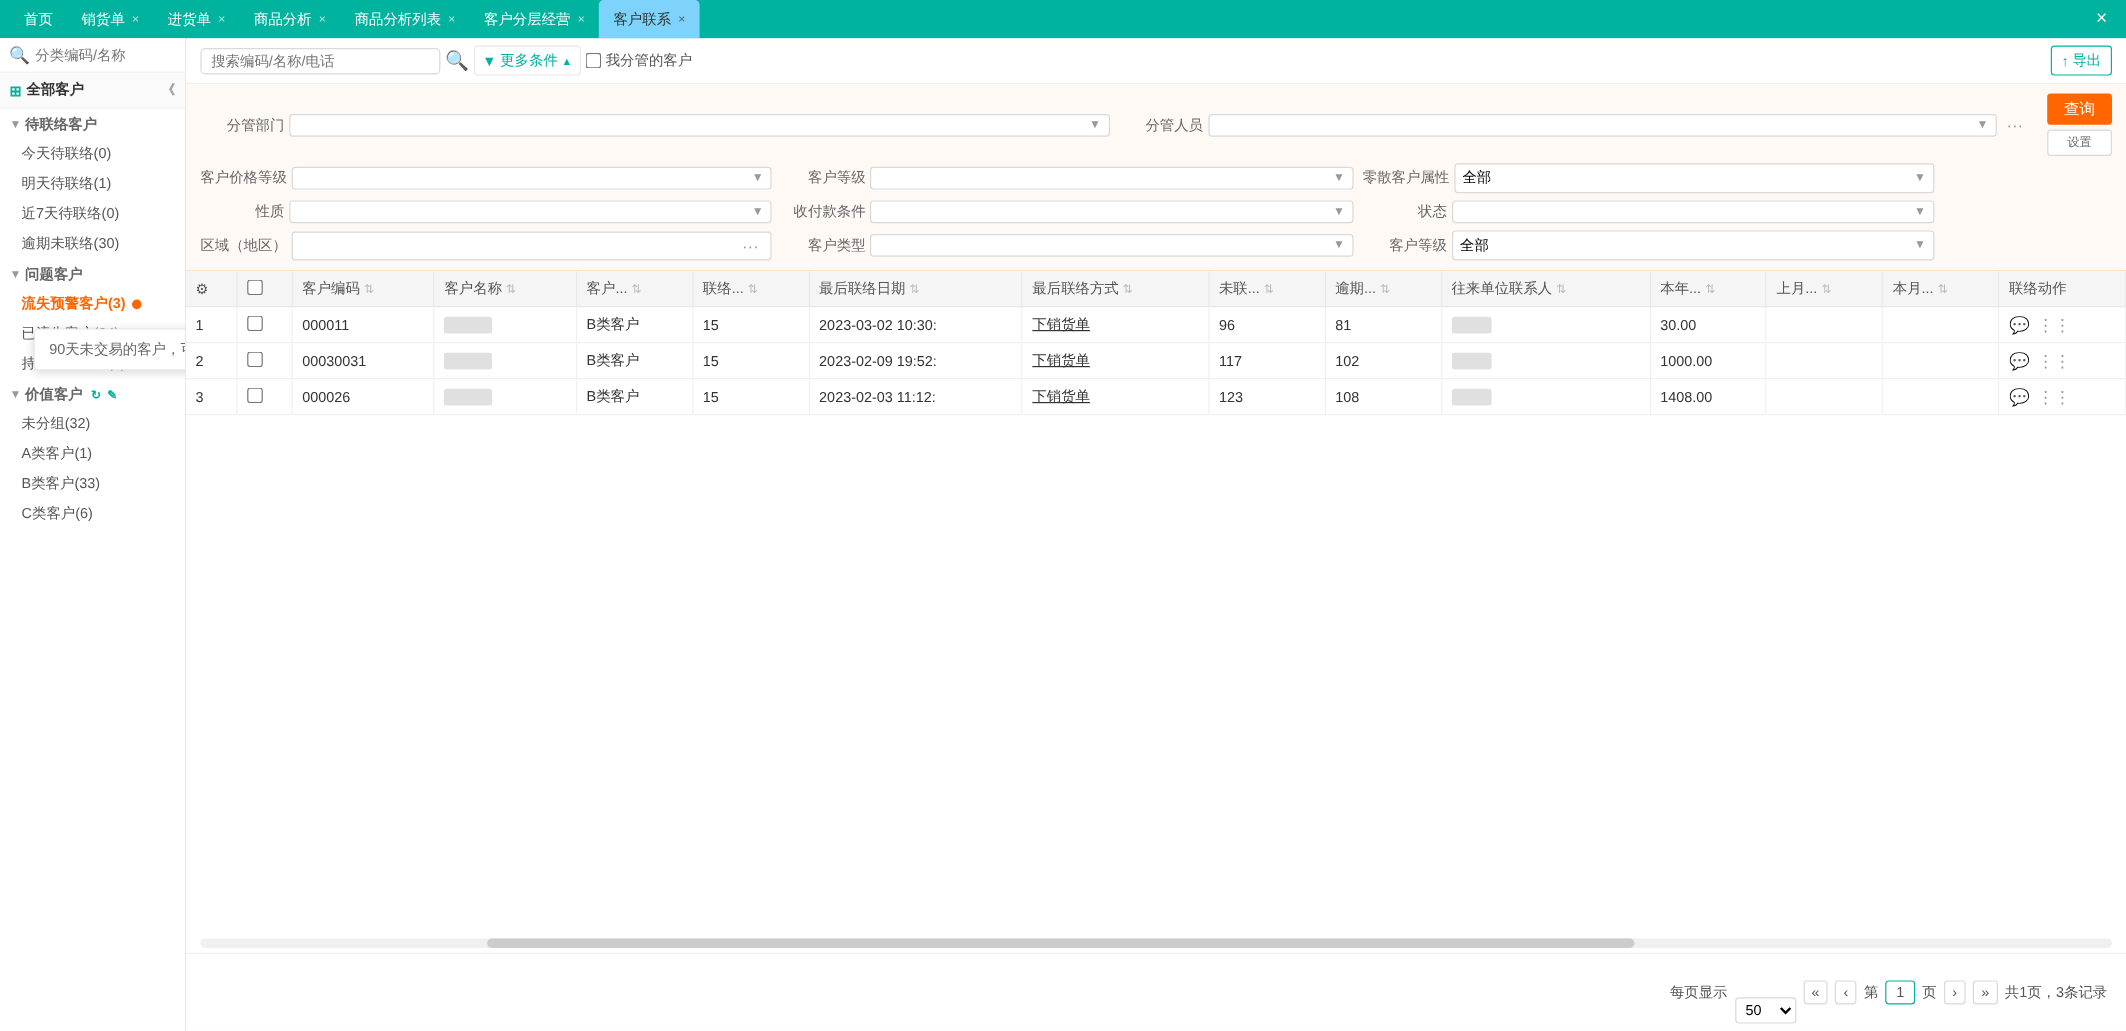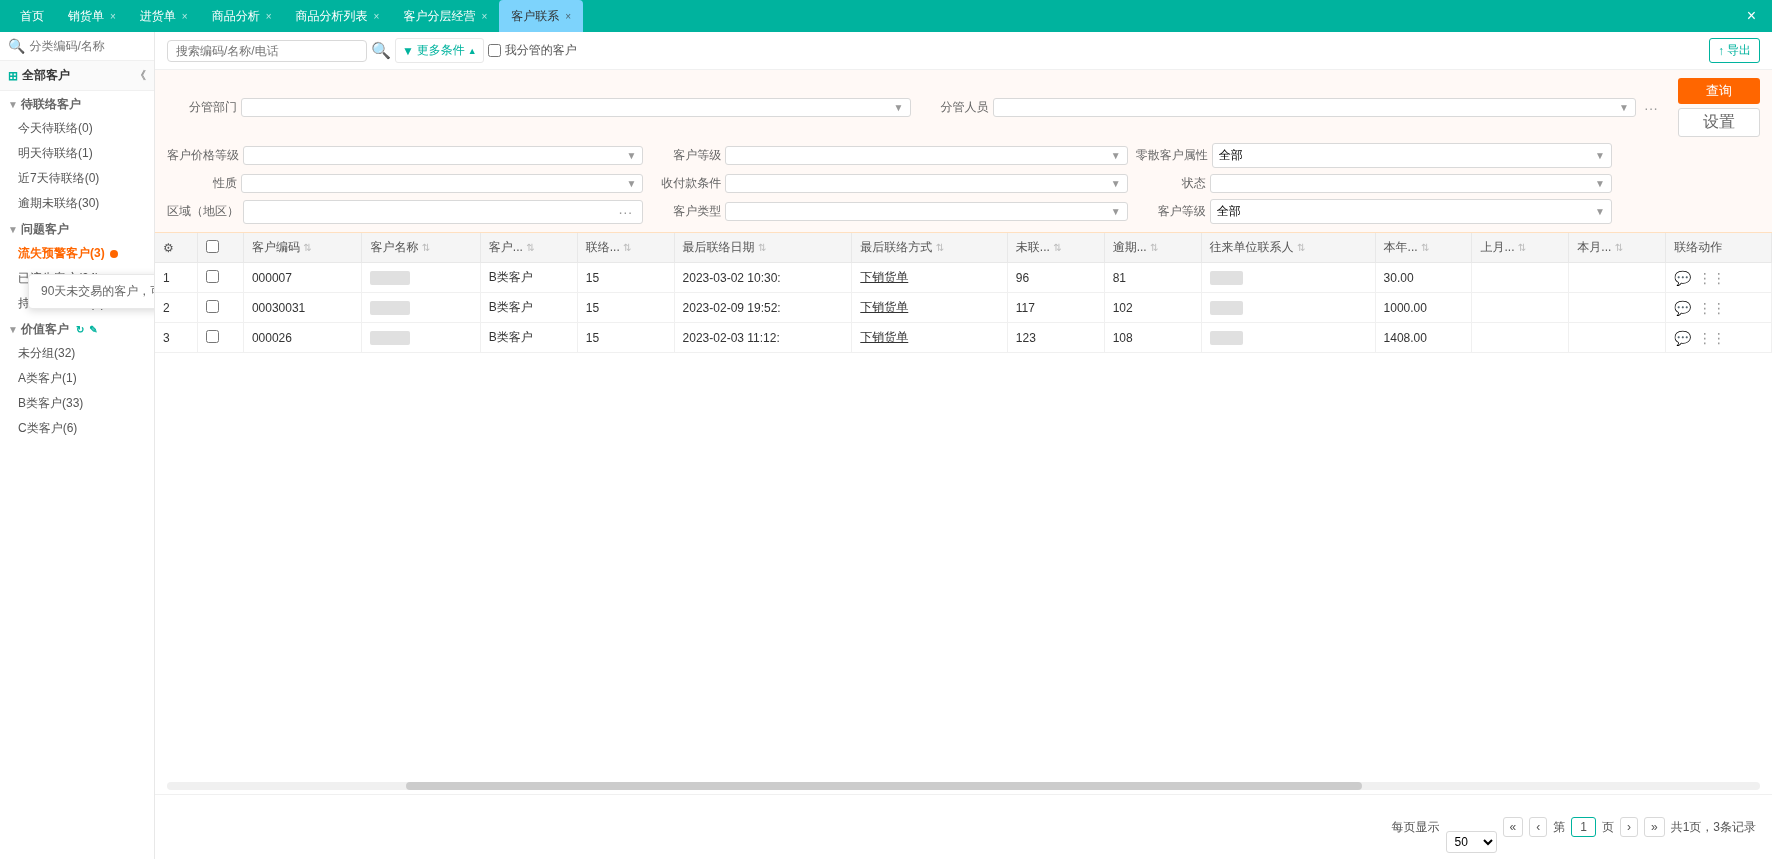--- a/index.html
+++ b/index.html
@@ -256,23 +256,23 @@
       border-radius: 3px;
       padding: 4px 14px;
       cursor: pointer;
       font-size: 13px;
     }
     .btn-settings {
       background: #fff;
       color: #666;
       border: 1px solid #d9d9d9;
       border-radius: 3px;
-      padding: 3px 24px;
-      cursor: pointer;
-      font-size: 16px;
+      padding: 3px 14px;
+      cursor: pointer;
+      font-size: 10px;
     }
 
     
     .table-container {
       flex: 1;
       overflow: auto;
     }
     table {
       width: 100%;
       border-collapse: collapse;
@@ -644,21 +644,21 @@
             </th>
             <th>
               <span>联络动作</span>
             </th>
           </tr>
         </thead>
         <tbody id="table-body">
         <tr>
       <td>1</td>
       <td><input type="checkbox" style=""></td>
-      <td>000007</td>
+      <td>000011</td>
       <td><span class="blurred-text">&nbsp;&nbsp;&nbsp;&nbsp;&nbsp;&nbsp;&nbsp;&nbsp;&nbsp;&nbsp;&nbsp;&nbsp;</span></td>
       <td>B类客户</td>
       <td>15</td>
       <td>2023-03-02 10:30:</td>
       <td><span class="link-text">下销货单</span></td>
       <td>96</td>
       <td>81</td>
       <td><span class="blurred-text">&nbsp;&nbsp;&nbsp;&nbsp;&nbsp;&nbsp;&nbsp;&nbsp;&nbsp;&nbsp;</span></td>
       <td>30.00</td>
       <td></td>

